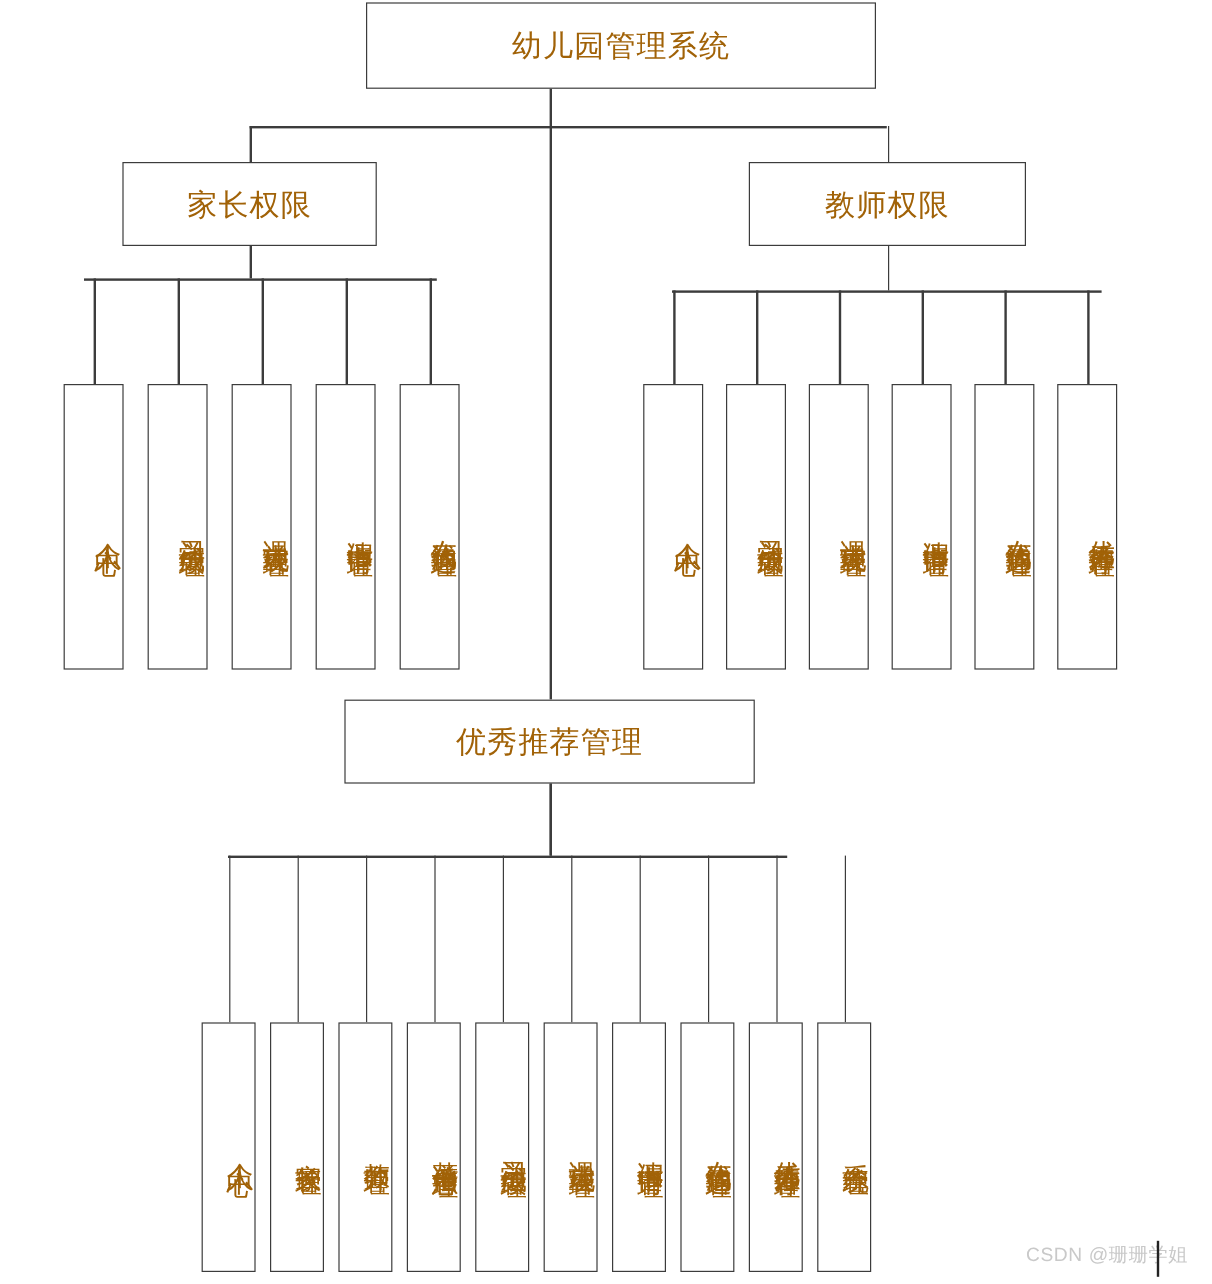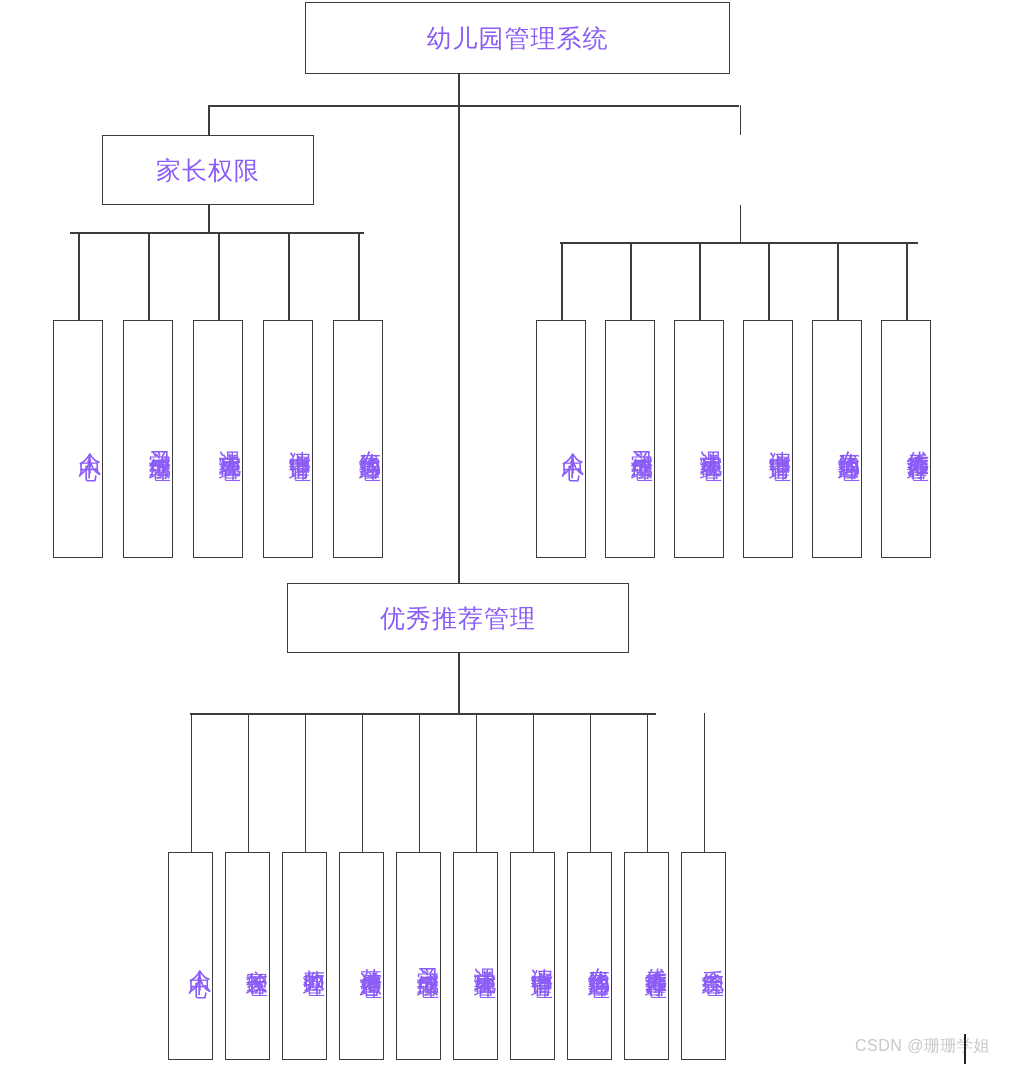--- a/index.html
+++ b/index.html
@@ -23,21 +23,21 @@
   }
   
   .node {
     position: absolute;
     box-sizing: border-box;
     border: 1.5px solid #3c3c3c;
     background: #ffffff;
     display: flex;
     align-items: center;
     justify-content: center;
-    color: #8b5cf6;
+    color: #a16207;
     text-align: center;
   }
   .node.horizontal {
     writing-mode: horizontal-tb;
     font-size: 25px;
     letter-spacing: 1px;
   }
   .node.vertical {
     writing-mode: vertical-rl;
     text-orientation: upright;
@@ -106,20 +106,23 @@
     </div>
     <div class="line v" style="left: 288px; top: 232px; height: 88px; background: rgb(60, 60, 60);"></div>
     <div class="node vertical" style="left: 263px; top: 320px; width: 50px; height: 238px;">
       <span class="vlabel">请假申请管理</span>
     </div>
     <div class="line v" style="left: 358px; top: 232px; height: 88px; background: rgb(60, 60, 60);"></div>
     <div class="node vertical" style="left: 333px; top: 320px; width: 50px; height: 238px;">
       <span class="vlabel">在线沟通管理</span>
     </div>
     <div class="line v" style="left: 739.5px; top: 105px; height: 30px; background: rgb(60, 60, 60);"></div>
+    <div class="node horizontal" style="left: 624px; top: 135px; width: 231px; height: 70px;">
+      <span>教师权限</span>
+    </div>
     <div class="line v" style="left: 739.5px; top: 205px; height: 37px; background: rgb(60, 60, 60);"></div>
     <div class="line h" style="left: 560px; top: 242px; width: 358px; background: rgb(60, 60, 60);"></div>
     <div class="line v" style="left: 561px; top: 242px; height: 78px; background: rgb(60, 60, 60);"></div>
     <div class="node vertical" style="left: 536px; top: 320px; width: 50px; height: 238px;">
       <span class="vlabel">个人中心</span>
     </div>
     <div class="line v" style="left: 630px; top: 242px; height: 78px; background: rgb(60, 60, 60);"></div>
     <div class="node vertical" style="left: 605px; top: 320px; width: 50px; height: 238px;">
       <span class="vlabel">学习成绩管理</span>
     </div>

